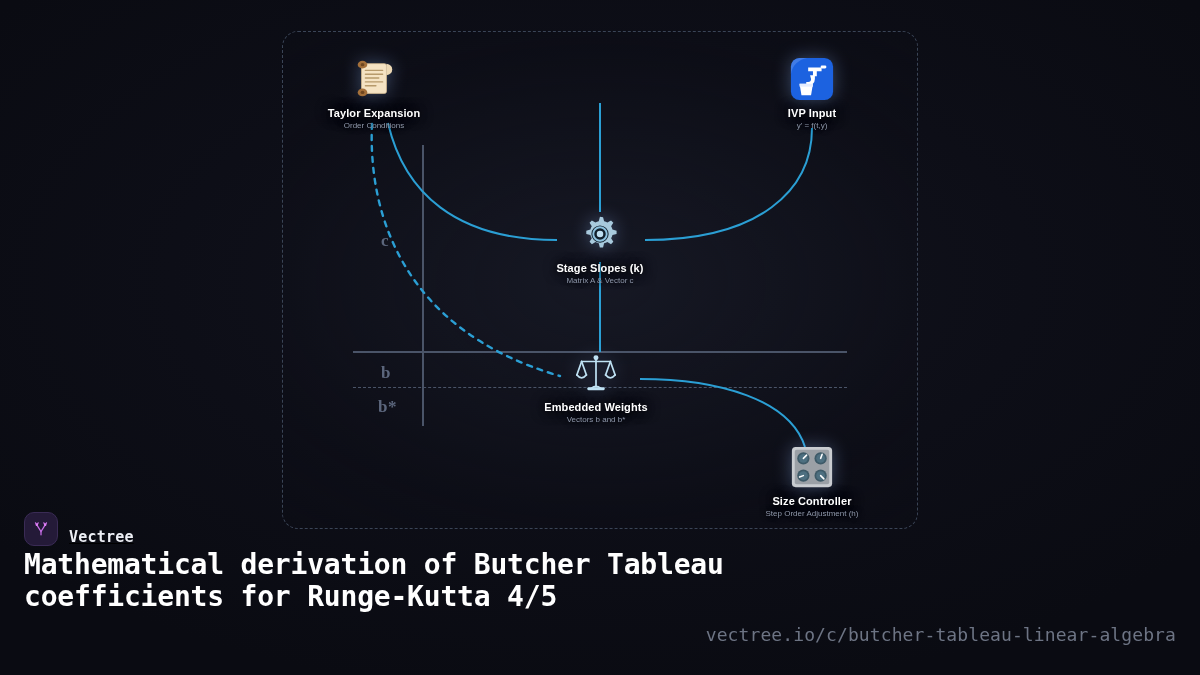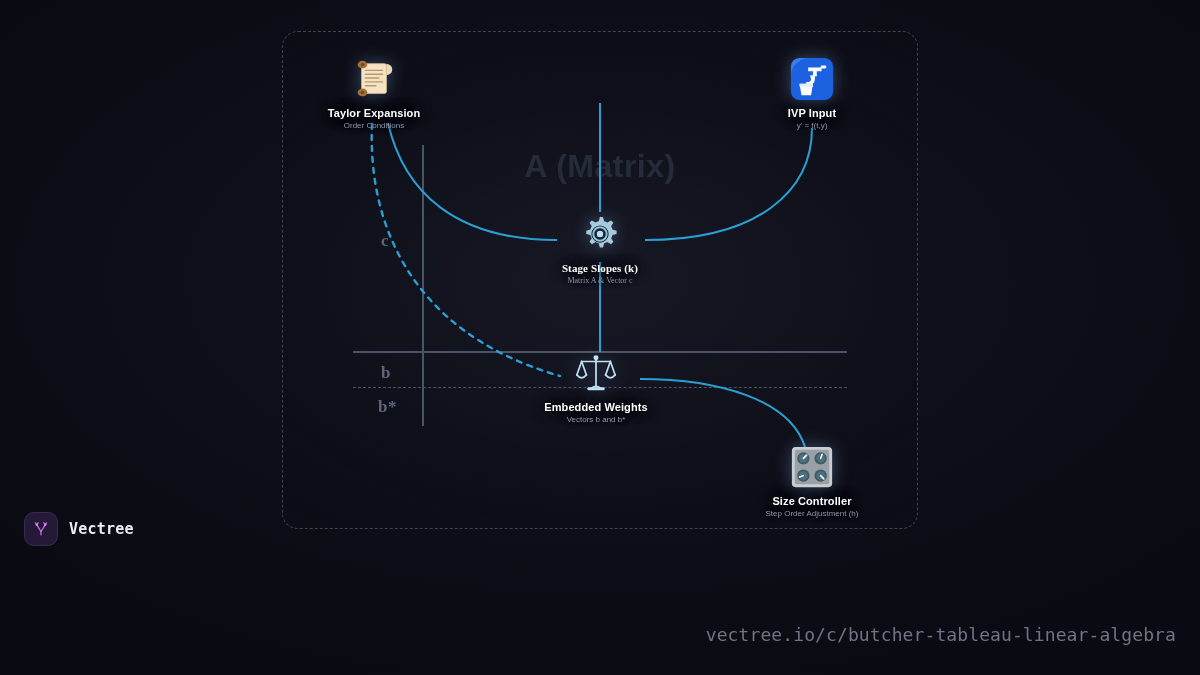--- a/index.html
+++ b/index.html
@@ -121,22 +121,23 @@
     color: #8f98ab;
     text-shadow: 0 0 6px rgba(0,0,0,0.95);
   }
 
   
   .brand-row {
     position: absolute;
     left: 24px;
     top: 512px;
     display: flex;
-    align-items: center;
+    align-items: flex-end;
     gap: 11px;
+    text-decoration: underline;
   }
   .brand-logo {
     width: 32px;
     height: 32px;
     border-radius: 10px;
     background: #241a38;
     border: 1px solid #3a2b55;
     display: flex;
     align-items: center;
     justify-content: center;
@@ -179,21 +180,20 @@
   <div class="diagram-frame"></div>
 
   <div class="tableau-vline"></div>
   <div class="tableau-hline"></div>
   <div class="tableau-dashline"></div>
 
   <div class="tableau-label c-label">c</div>
   <div class="tableau-label b-label">b</div>
   <div class="tableau-label bs-label">b*</div>
 
-  <div class="matrix-watermark">A (Matrix)</div>
 
   <svg class="edges" viewBox="0 0 1200 675">
 
     <path d="M 600 103 L 600 212" fill="none" stroke="#2b9fd4" stroke-width="2"></path>
     <path d="M 812 128 C 812 190, 760 240, 645 240" fill="none" stroke="#2b9fd4" stroke-width="2"></path>
 
     <path d="M 388 123 C 404 192, 455 240, 557 240" fill="none" stroke="#2b9fd4" stroke-width="2"></path>
 
     <path d="M 600 262 L 600 352" fill="none" stroke="#2b9fd4" stroke-width="2"></path>
 
@@ -234,21 +234,21 @@
         <ellipse cx="12" cy="9" rx="2" ry="1.7" fill="#6f4720"></ellipse>
         <ellipse cx="12" cy="38" rx="5" ry="4" fill="#a4703a"></ellipse>
         <ellipse cx="12" cy="38" rx="2" ry="1.7" fill="#6f4720"></ellipse>
         <path d="M 37 8 q 6 1 6 6 q 0 5 -6 6 z" fill="#edd9b5"></path>
       </svg>
     </div>
     <div class="node-title">Taylor Expansion</div>
     <div class="node-sub">Order Conditions</div>
   </div>
 
-  <div class="node" style="left:600px; top:211px;font-family:Liberation Serif, serif;">
+  <div class="node" style="left:600px; top:211px;">
     <div class="node-icon">
       <svg viewBox="0 0 48 48" width="46" height="46">
         <g fill="#a8cadd">
           <path d="M24 6 l3.2 0.4 1.1 4.3 a14 14 0 0 1 3.4 1.4 l3.8-2.3 2.4 2.4 -2.3 3.8 a14 14 0 0 1 1.4 3.4 l4.3 1.1 0 3.4 -4.3 1.1 a14 14 0 0 1 -1.4 3.4 l2.3 3.8 -2.4 2.4 -3.8-2.3 a14 14 0 0 1 -3.4 1.4 l-1.1 4.3 -3.4 0 -1.1-4.3 a14 14 0 0 1 -3.4-1.4 l-3.8 2.3 -2.4-2.4 2.3-3.8 a14 14 0 0 1 -1.4-3.4 l-4.3-1.1 0-3.4 4.3-1.1 a14 14 0 0 1 1.4-3.4 l-2.3-3.8 2.4-2.4 3.8 2.3 a14 14 0 0 1 3.4-1.4 l1.1-4.3 z"></path>
         </g>
         <circle cx="24" cy="24" r="9" fill="#12202c"></circle>
         <circle cx="24" cy="24" r="7" fill="none" stroke="#8fc3e0" stroke-width="2"></circle>
         <circle cx="24" cy="24" r="3.4" fill="#bfe0f2"></circle>
       </svg>
     </div>
@@ -321,15 +321,16 @@
           <path d="M 17 7 L 15.4 4.6"></path>
           <path d="M 17 7 L 18.6 4.6"></path>
         </g>
         <circle cx="7" cy="7" r="1.5" fill="#e07ff5"></circle>
         <circle cx="17" cy="7" r="1.5" fill="#e07ff5"></circle>
       </svg>
     </div>
     <div class="brand-name">Vectree</div>
   </div>
 
+  <div class="headline">Mathematical derivation of Butcher Tableau coefficients for Runge-Kutta 4/5</div>
   <div class="url">vectree.io/c/butcher-tableau-linear-algebra</div>
 
 </div>
 
 </body></html>

